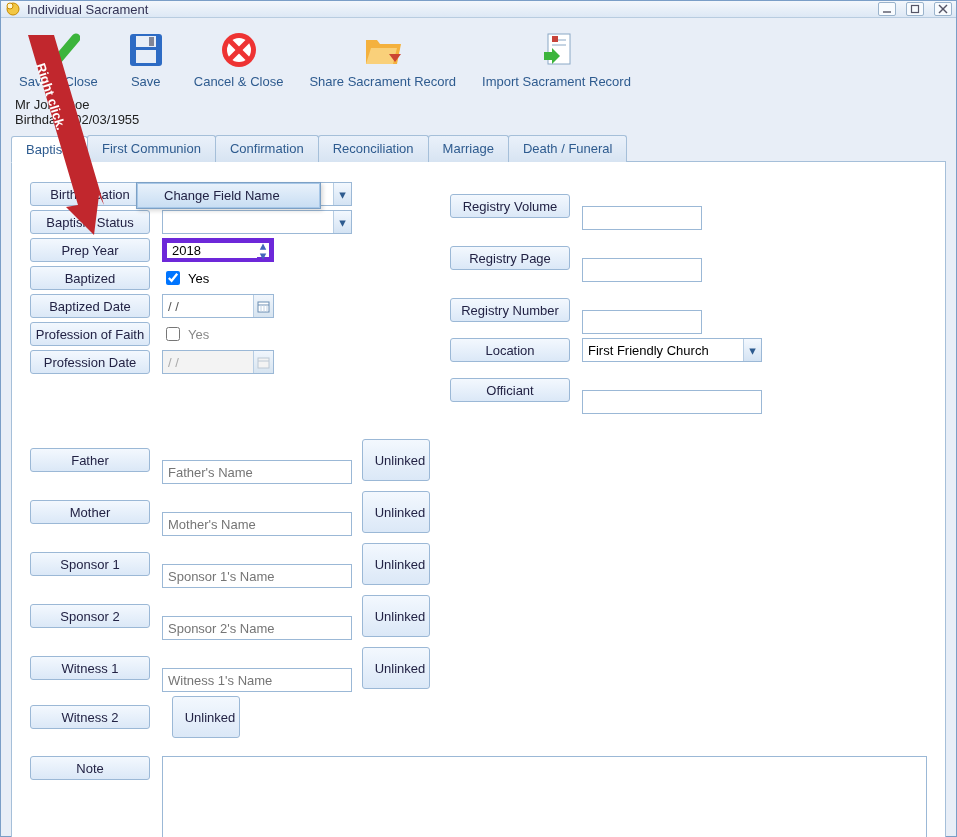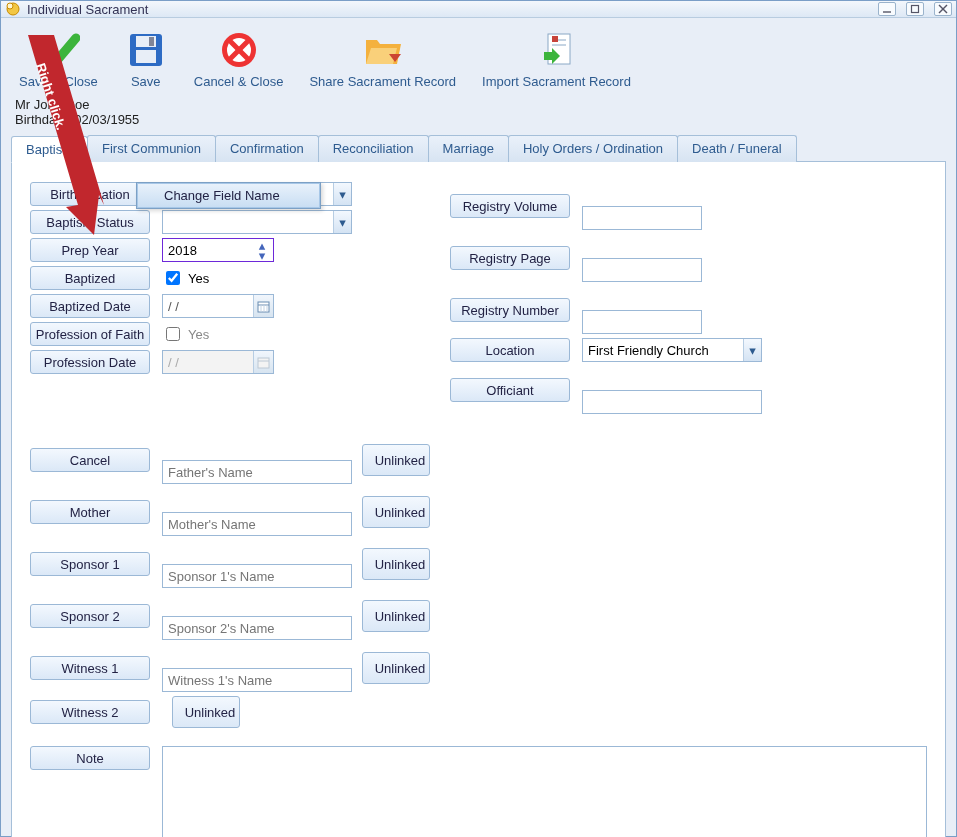--- a/index.html
+++ b/index.html
@@ -88,41 +88,41 @@
     width: 120px; height: 24px;
     background: linear-gradient(#f3f8fe, #dbe8f7);
     border: 1px solid #9bb8d6;
     border-radius: 3px;
     display: flex; align-items: center; justify-content: center;
     margin-right: 12px;
     color: #224;
     cursor: context-menu;
   }
   .link-btn {
-    width: 68px; height: 32px;
+    width: 68px; height: 42px;
     background: linear-gradient(#f3f8fe, #dbe8f7);
     border: 1px solid #9bb8d6;
     border-radius: 3px;
     display: flex; align-items: center; justify-content: center;
     margin-left: 10px;
     color: #224;
     cursor: pointer;
     padding-left: 8px;
   }
   .text-input {
     height: 24px;
     border: 1px solid #9bb8d6;
     background: #fff;
     padding: 0 5px;
     color: #333;
     margin-top: 24px;
   }
   .value-static { padding: 0 5px; }
   .spin {
-    width: 112px; height: 24px; border: 1px solid #6d28d9; display: flex; align-items:center; background:#fff;
+    width: 112px; height: 24px; border: 5px solid #6d28d9; display: flex; align-items:center; background:#fff;
   }
   .spin input { border:none; outline:none; width: 90px; padding:0 5px; }
   .spin .spin-btns { width: 18px; display:flex; flex-direction:column; }
   .spin .spin-btns div { height:10px; display:flex; align-items:center; justify-content:center; cursor:pointer; color:#46b; }
   .combo {
     height: 24px; border: 1px solid #9bb8d6; display:flex; align-items:center; background:#fff;
   }
   .combo .combo-val { flex:1; padding:0 5px; }
   .combo .combo-btn {
     width: 18px; height: 100%;
@@ -273,21 +273,20 @@
     <div>Mr John Doe</div>
     <div>Birthdate: 02/03/1955</div>
   </div>
 
   <div class="tab-strip">
     <div class="tab active">Baptism</div>
     <div class="tab">First Communion</div>
     <div class="tab">Confirmation</div>
     <div class="tab">Reconciliation</div>
     <div class="tab">Marriage</div>
-    <div class="tab">Holy Orders / Ordination</div>
     <div class="tab">Death / Funeral</div>
   </div>
 
   <div class="tab-page">
 
     <div class="cols">
       <div class="col-left">
 
         <div class="form-row">
           <div class="field-label">Birth Location</div>
@@ -383,21 +382,21 @@
         <div class="form-row">
           <div class="field-label">Officiant</div>
           <input class="text-input" style="width: 180px;" value="">
         </div>
 
       </div>
     </div>
 
     <div class="people-grid">
       <div class="form-row">
-        <div class="field-label">Cancel</div>
+        <div class="field-label">Father</div>
         <input class="text-input" placeholder="Father's Name" style="">
         <div class="link-btn">Unlinked</div>
       </div>
       <div class="form-row">
         <div class="field-label">Mother</div>
         <input class="text-input" placeholder="Mother's Name" style="">
         <div class="link-btn">Unlinked</div>
       </div>
       <div class="form-row">
         <div class="field-label">Sponsor 1</div>

